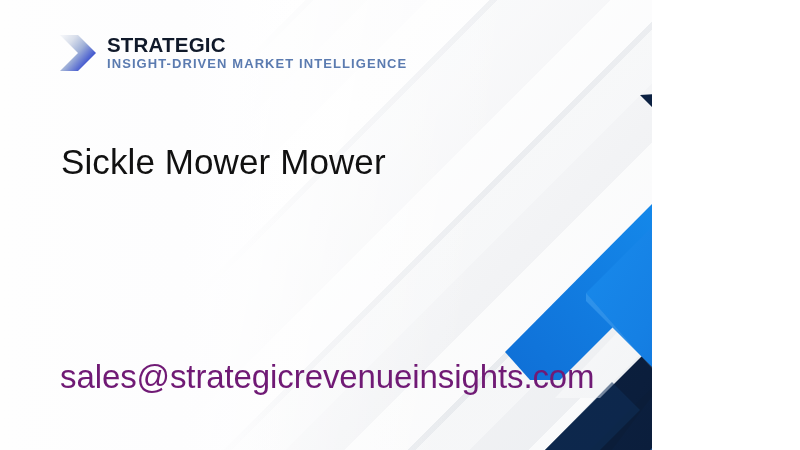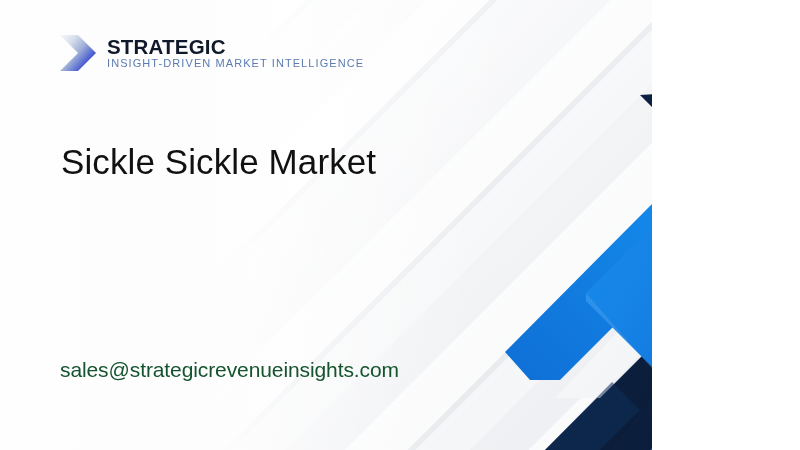--- a/index.html
+++ b/index.html
@@ -81,22 +81,22 @@
   }
   .logo-line1, .logo-line2 {
     font-size: 20.5px;
     font-weight: 700;
     letter-spacing: 0.2px;
     color: #10192a;
     line-height: 1.02;
     white-space: nowrap;
   }
   .logo-tagline {
-    font-size: 11px;
-    font-weight: 400;
+    font-size: 13px;
+    font-weight: 700;
     letter-spacing: 1.08px;
     color: #5b7bb0;
     white-space: nowrap;
   }
 
   
   .title {
     position: absolute;
     left: 61px;
     top: 142px;
@@ -105,23 +105,23 @@
     color: #111111;
     letter-spacing: 0.1px;
     white-space: nowrap;
   }
 
   
   .email {
     position: absolute;
     left: 60px;
     top: 358px;
-    font-size: 21px;
+    font-size: 33px;
     font-weight: 400;
-    color: #14532d;
+    color: #701a75;
     letter-spacing: -0.1px;
     white-space: nowrap;
   }
 </style>
 </head>
 <body>
 
 <div id="slide">
 
   <div class="bg-base"></div>
@@ -230,17 +230,17 @@
         </defs>
         <path d="M 2 4 L 20 4 L 38 22 L 20 40 L 2 40 L 20 22 Z" fill="url(#logoGrad)"></path>
       </svg>
     </div>
     <div class="logo-text">
       <div class="logo-line1">STRATEGIC</div>
       <div class="logo-tagline">INSIGHT-DRIVEN MARKET INTELLIGENCE</div>
     </div>
   </div>
 
-  <div class="title">Sickle Sickle Market</div>
+  <div class="title">Sickle Mower Mower</div>
 
   <div class="email">sales@strategicrevenueinsights.com</div>
 
 </div>
 
 </body></html>

